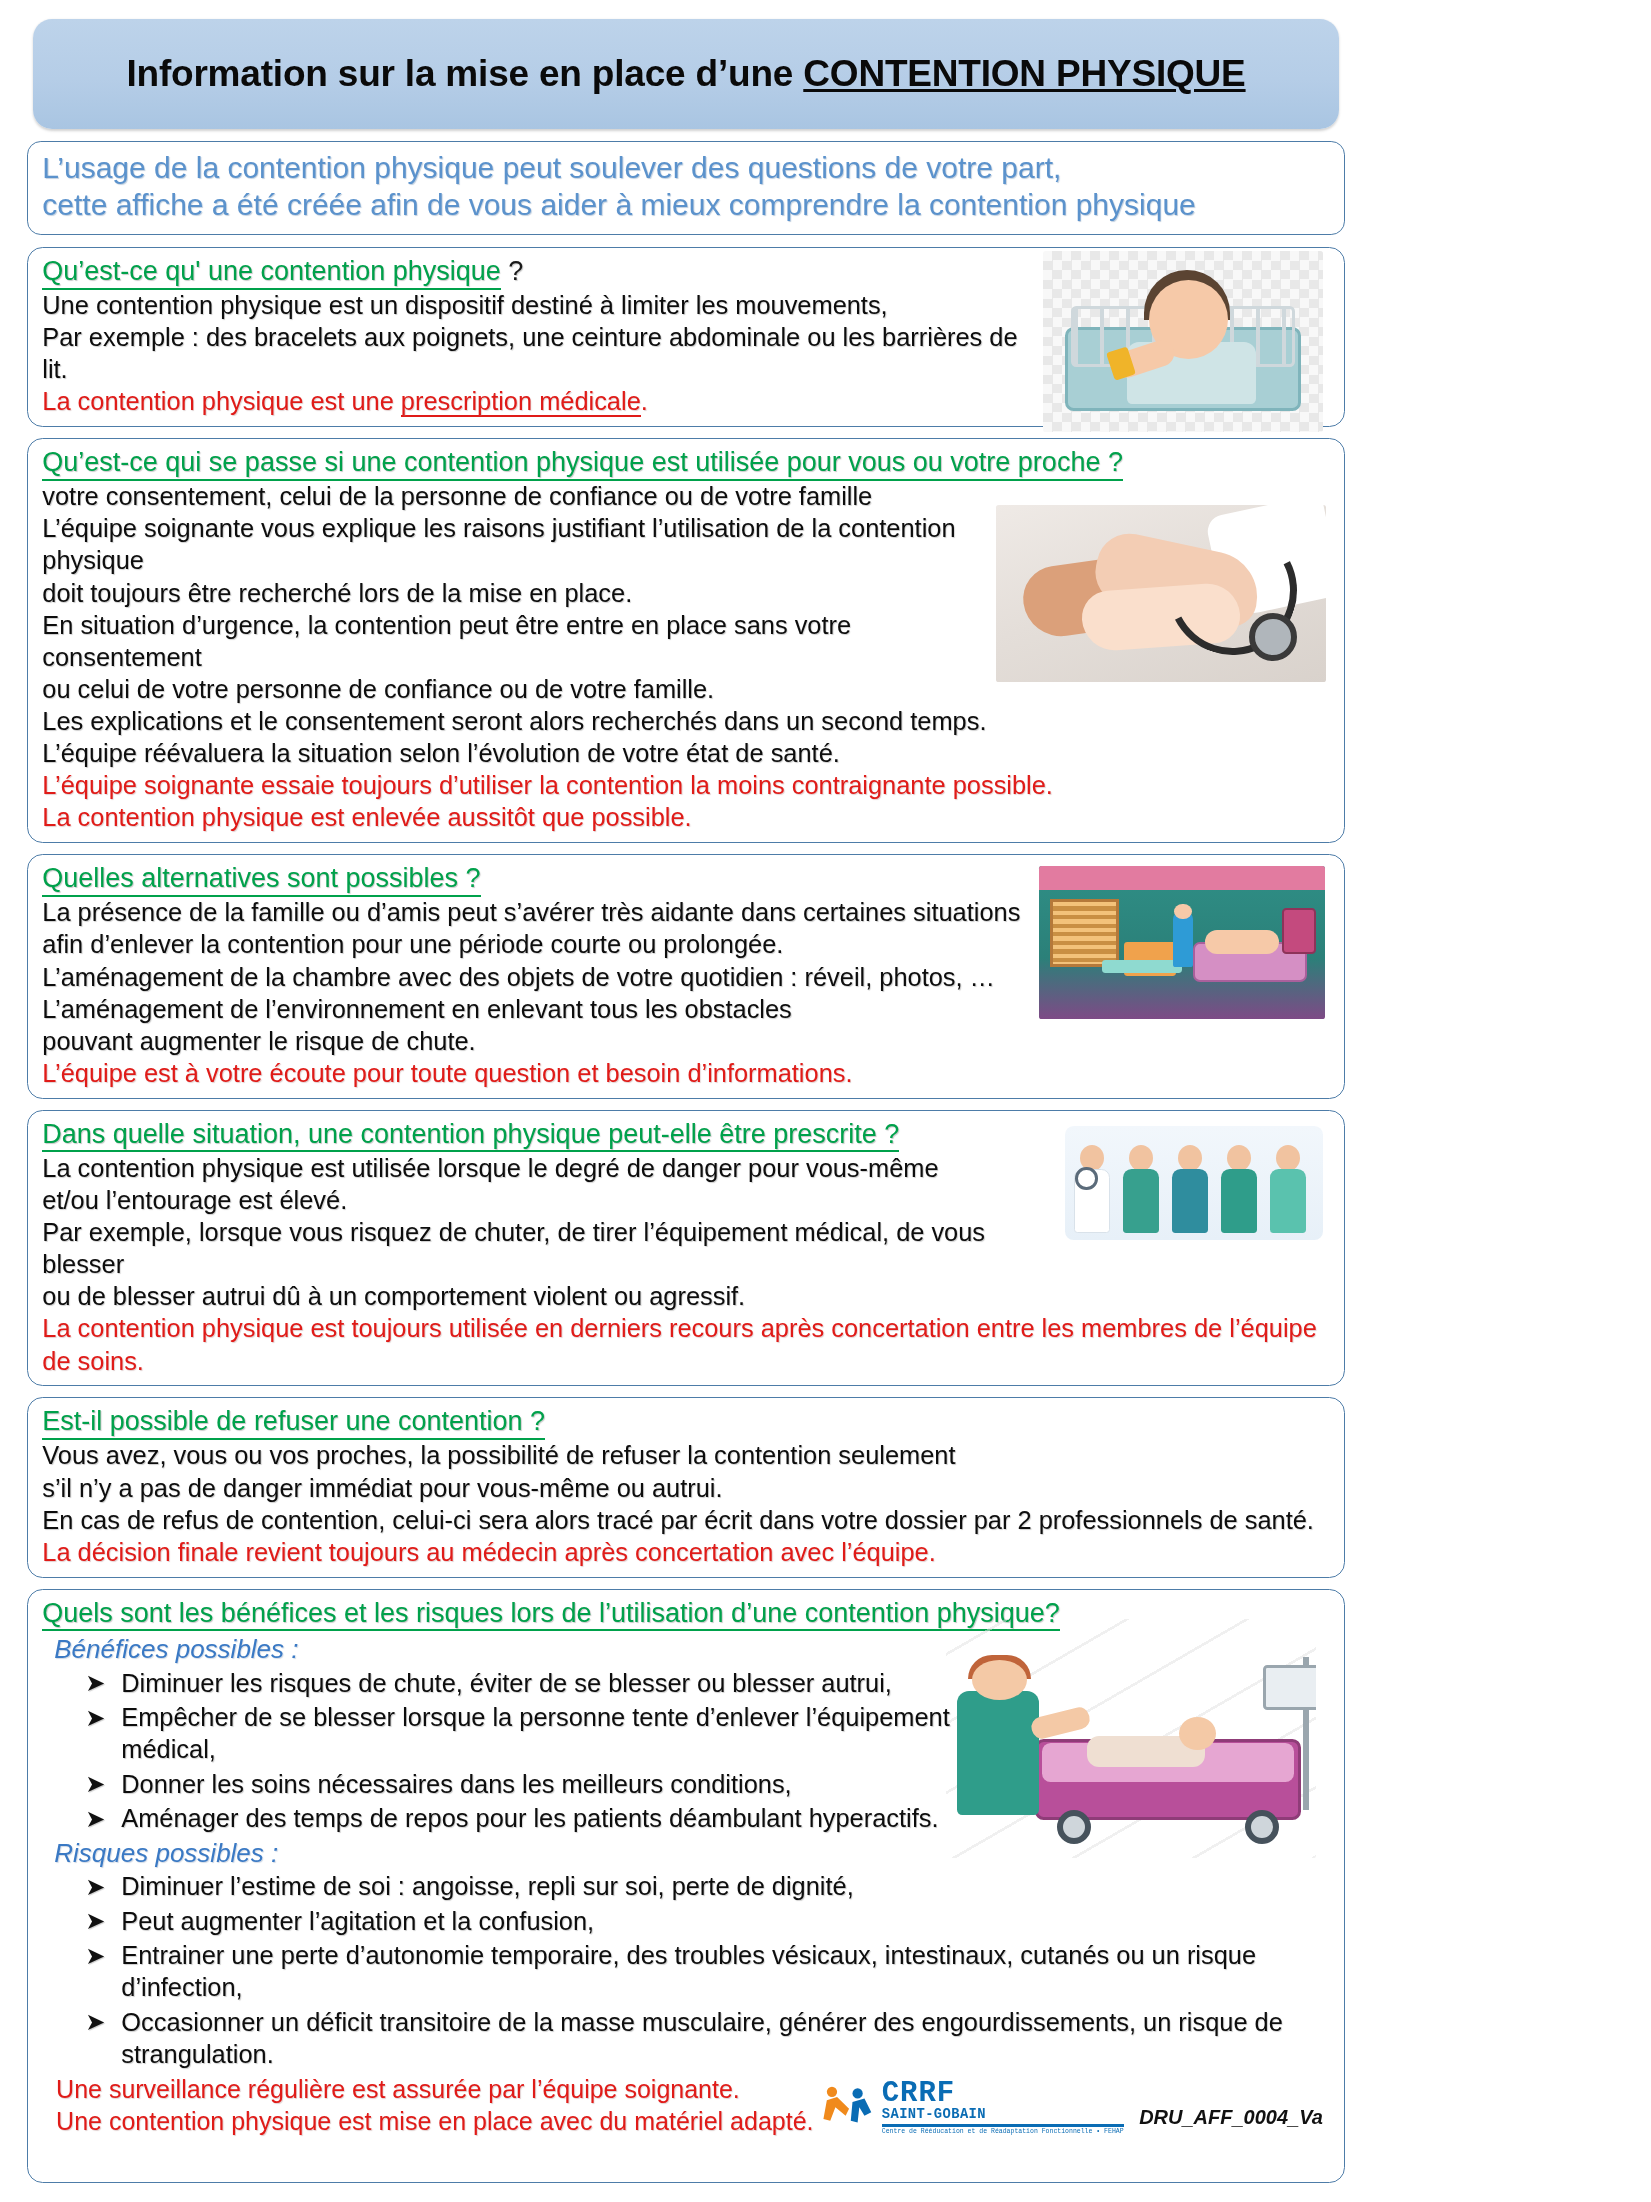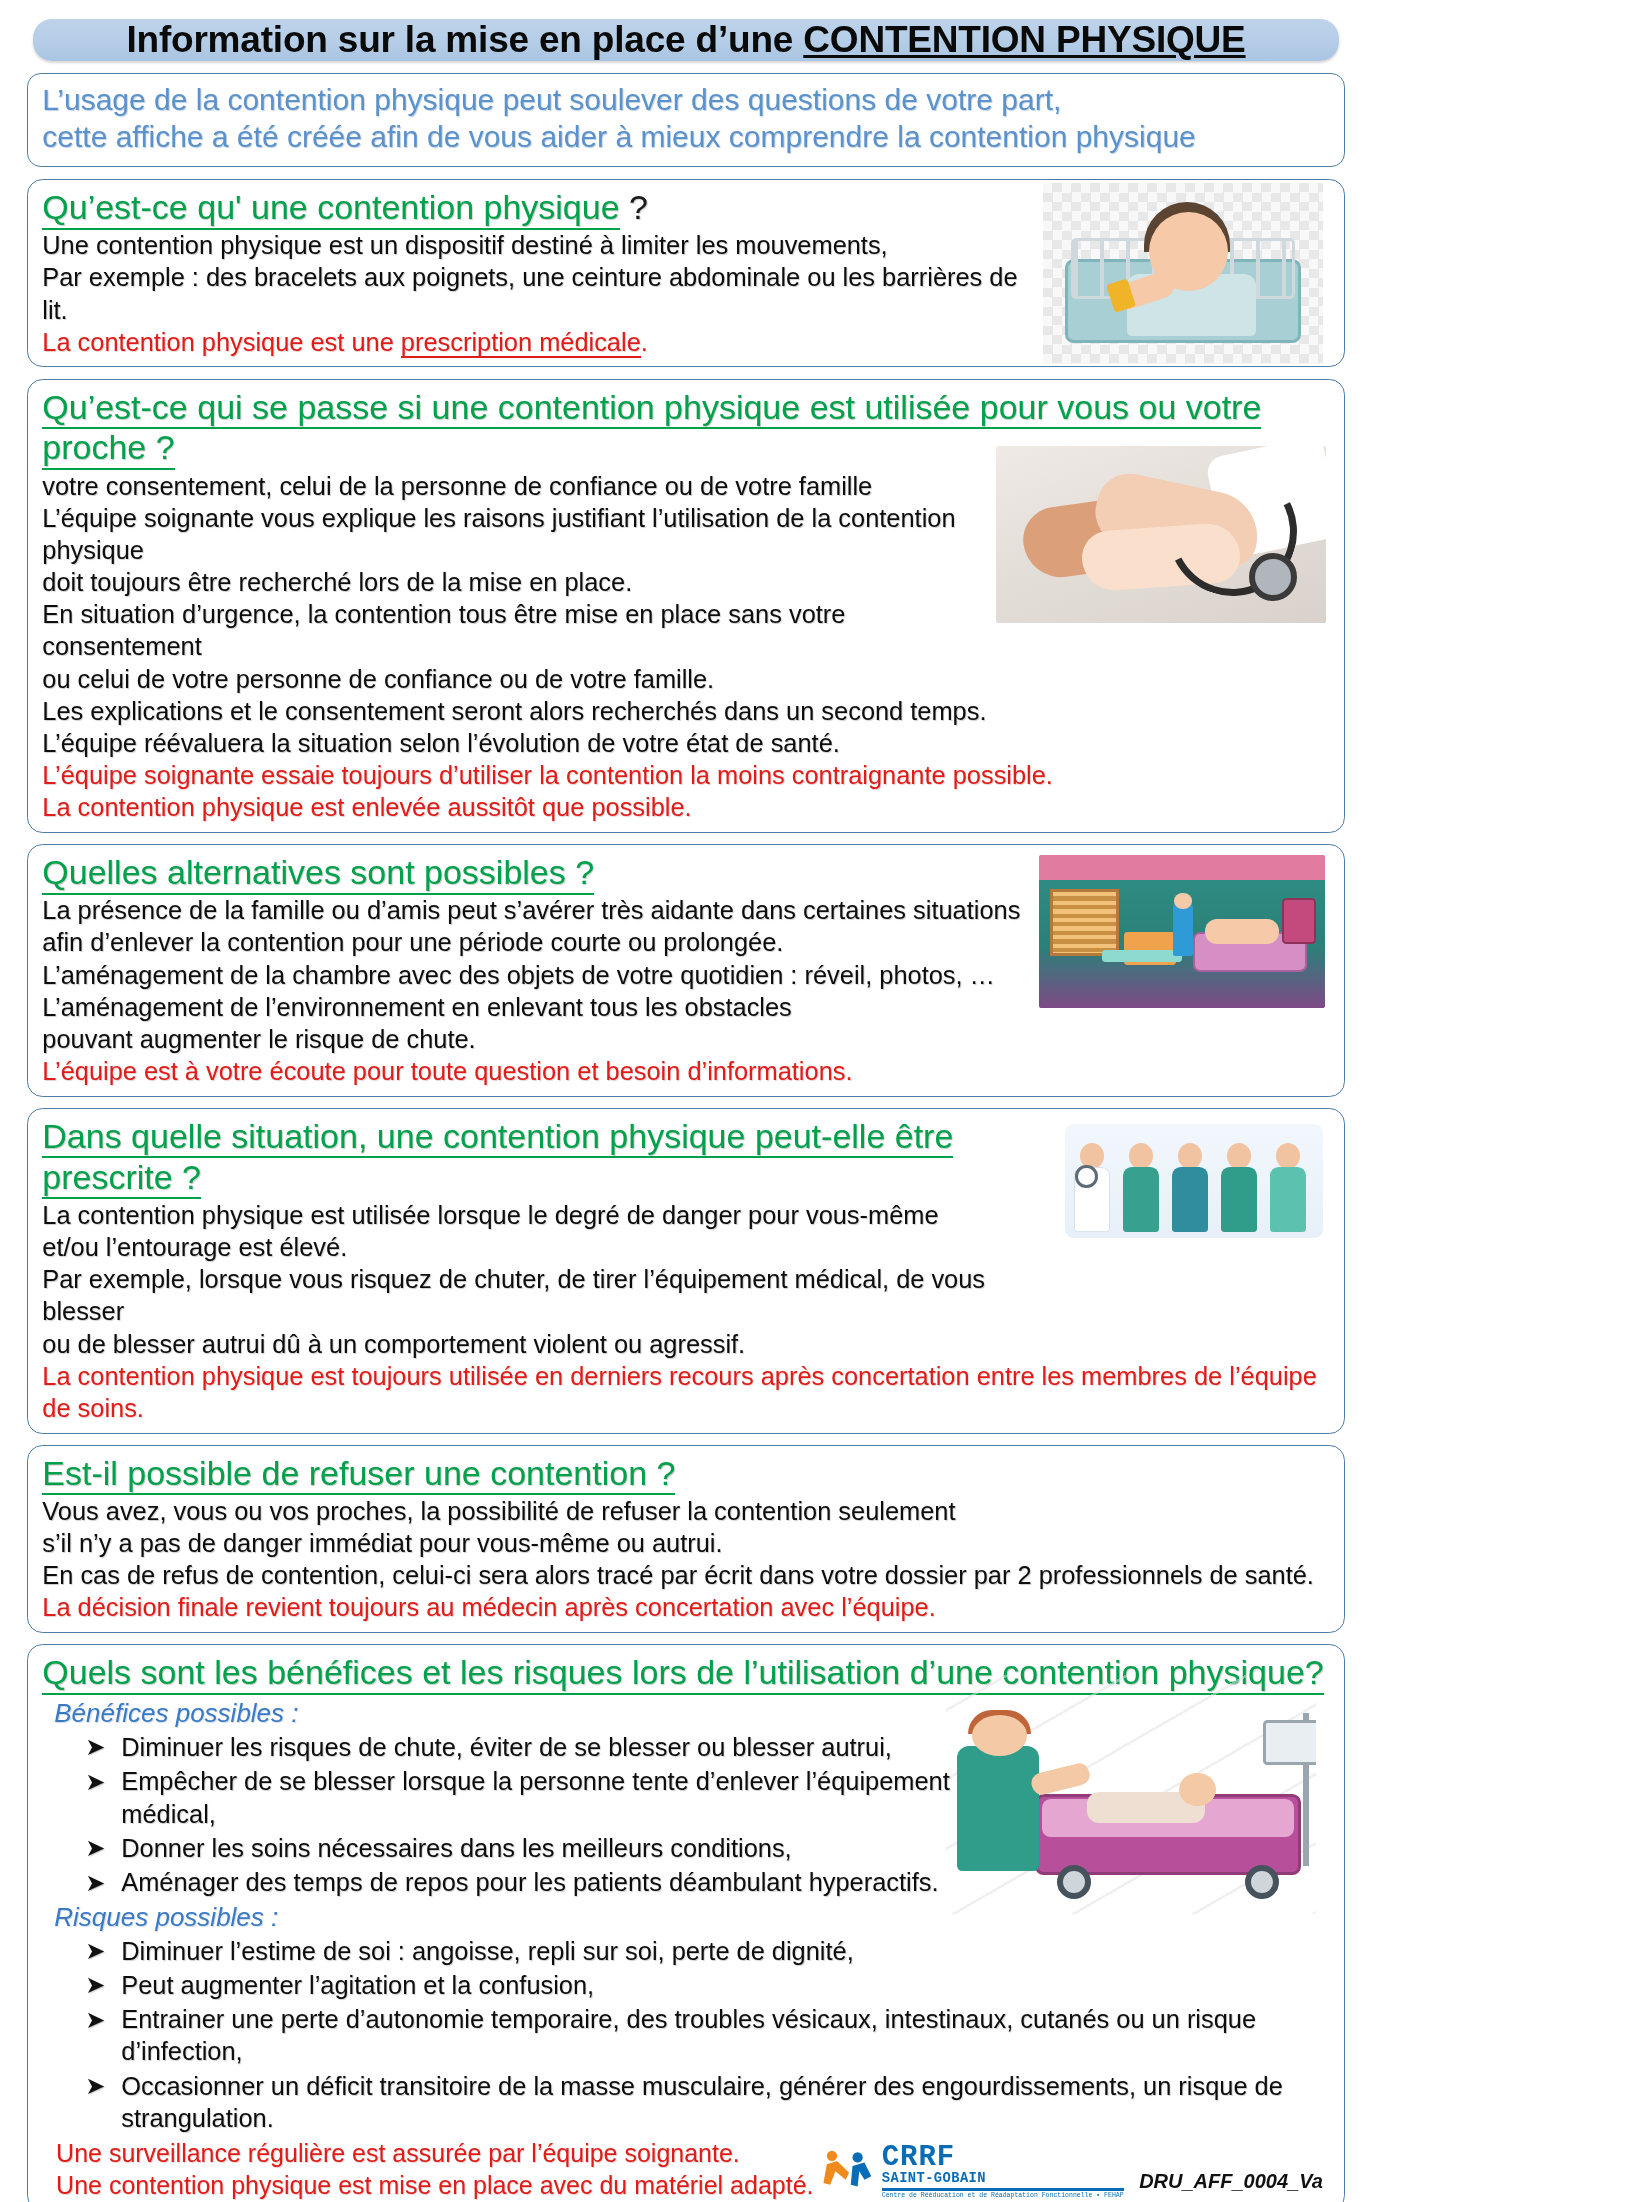--- a/index.html
+++ b/index.html
@@ -56,21 +56,21 @@
   .sec {
     border: 1.7px solid #4d7ca8;
     border-radius: 15.5px;
     margin: 0 6.9px 11.2px 6.9px;
     padding: 6.9px 12px 8.6px 13.8px;
     position: relative;
   }
   .sec-inner { position: relative; }
   .q {
     color: #00a14b;
-    font-size: 34px;
+    font-size: 27px;
     line-height: 1.2;
     display: inline-block;
     margin-bottom: 1.7px;
     text-shadow: 0.9px 0.9px 0.9px rgba(120,120,120,0.4);
   }
   .q .ul { border-bottom: 2.2px solid #00a14b; padding-bottom: 1.7px; }
   .q .plain { color: #1a1a1a; }
   .body-line {
     color: #0d0d0d;
     font-size: 25.4px;
@@ -323,21 +323,21 @@
         <div class="hand-b"></div>
         <div class="hand-c"></div>
         <div class="steth-tube"></div>
         <div class="steth-disc"></div>
       </div>
       <div class="q"><span class="ul">Qu’est-ce qui se passe si une contention physique est utilisée pour vous ou votre proche ?</span></div>
       <div class="txtcol" style="padding-right:344px;">
         <div class="body-line">votre consentement, celui de la personne de confiance ou de votre famille</div>
         <div class="body-line">L’équipe soignante vous explique les raisons justifiant l’utilisation de la contention physique</div>
         <div class="body-line">doit toujours être recherché lors de la mise en place.</div>
-        <div class="body-line">En situation d’urgence, la contention tous être mise en place sans votre consentement</div>
+        <div class="body-line">En situation d’urgence, la contention peut être entre en place sans votre consentement</div>
         <div class="body-line">ou celui de votre personne de confiance ou de votre famille.</div>
         <div class="body-line">Les explications et le consentement seront alors recherchés dans un second  temps.</div>
         <div class="body-line">L’équipe réévaluera la situation selon l’évolution de votre état de santé.</div>
       </div>
       <div class="red-line">L’équipe soignante essaie toujours d’utiliser la contention la moins contraignante possible.</div>
       <div class="red-line">La contention physique est enlevée aussitôt que possible.</div>
     </div>
   </div>
 
   <div class="sec">

